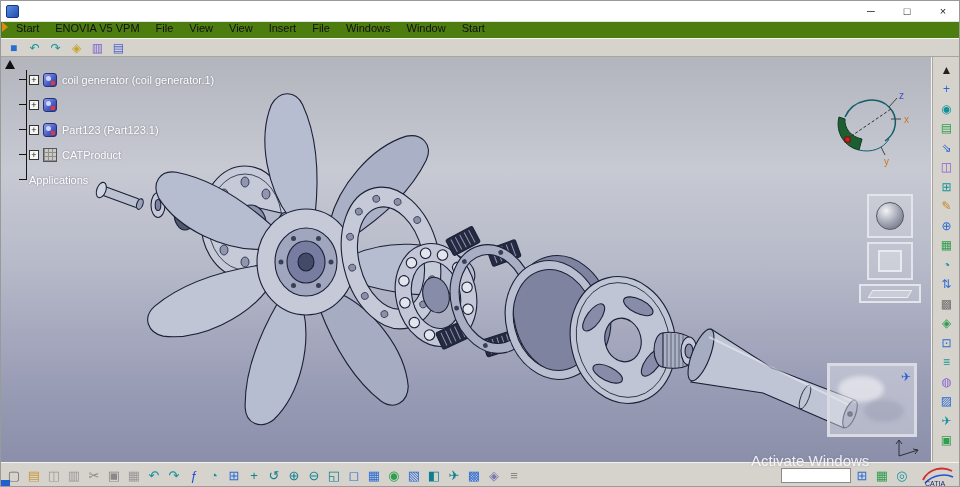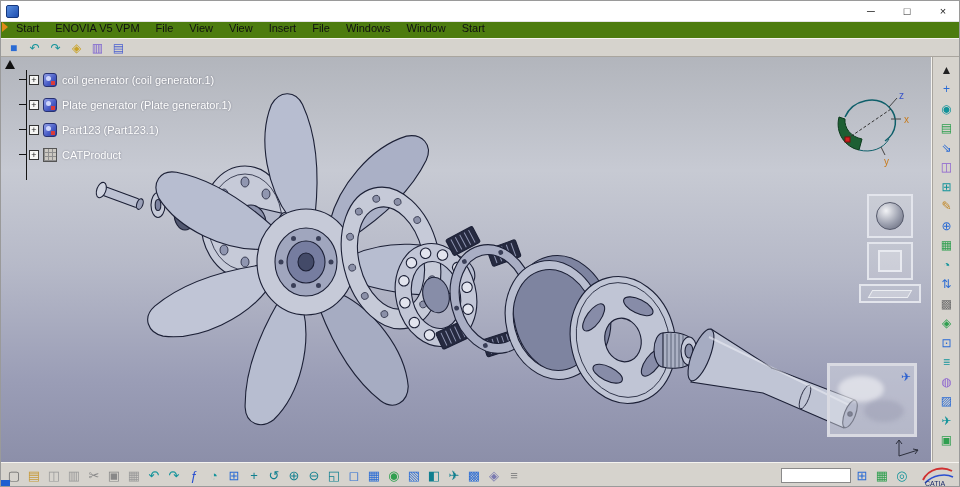--- a/index.html
+++ b/index.html
@@ -295,37 +295,41 @@
           <span class="tree-stub"></span>
           <span class="tree-exp">+</span>
           <span class="tree-icon ic-part"></span>
           <span class="tree-label">coil generator (coil generator.1)</span>
         </div>
 
         <div class="tree-row has-exp">
           <span class="tree-stub"></span>
           <span class="tree-exp">+</span>
           <span class="tree-icon ic-part"></span>
-          <span class="tree-label">Plate generator (Plate generator.1)</span>
         </div>
 
         <div class="tree-row has-exp">
           <span class="tree-stub"></span>
           <span class="tree-exp">+</span>
           <span class="tree-icon ic-part"></span>
           <span class="tree-label">Part123 (Part123.1)</span>
         </div>
 
         <div class="tree-row has-exp">
           <span class="tree-stub"></span>
           <span class="tree-exp">+</span>
           <span class="tree-icon ic-constraints"></span>
           <span class="tree-label">CATProduct</span>
         </div>
 
+        <div class="tree-row no-exp">
+          <span class="tree-stub"></span>
+
+          <span class="tree-label">Applications</span>
+        </div>
       </div>
 
     <svg class="compass" width="92" height="86" viewBox="0 0 92 86">
       <path d="M14,32 C10,48 20,62 34,65 L37,54 C26,52 19,43 20,34 Z" fill="#1d5f33" stroke="#0d3a1d"></path>
       <path d="M20,32 C28,14 52,10 64,22 C74,32 72,48 60,56" fill="none" stroke="#0e5f6a" stroke-width="1.5"></path>
       <path d="M34,65 C46,68 58,64 64,54" fill="none" stroke="#0e5f6a"></path>
       <line x1="22" y1="54" x2="66" y2="24" stroke="#333" stroke-dasharray="3,2"></line>
       <line x1="64" y1="22" x2="72" y2="13" stroke="#444"></line>
       <line x1="66" y1="34" x2="76" y2="34" stroke="#444"></line>
       <line x1="56" y1="62" x2="60" y2="70" stroke="#444"></line>
@@ -468,14 +472,15 @@
       <svg width="36" height="22" viewBox="0 0 36 22">
         <path d="M4,15 C10,3 24,1 33,6" stroke="#d03030" stroke-width="2" fill="none"></path>
         <path d="M6,18 C14,10 26,8 34,12" stroke="#2a4fd0" stroke-width="1.6" fill="none"></path>
         <text x="6" y="21" font-size="7" fill="#1a2a6a" font-family="Liberation Sans, sans-serif">CATIA</text>
       </svg>
     </span>
   </div>
 
   <div class="corner-accent"></div>
 
+  <div class="watermark">Activate Windows</div>
 
 </div>
 
 </body></html>

